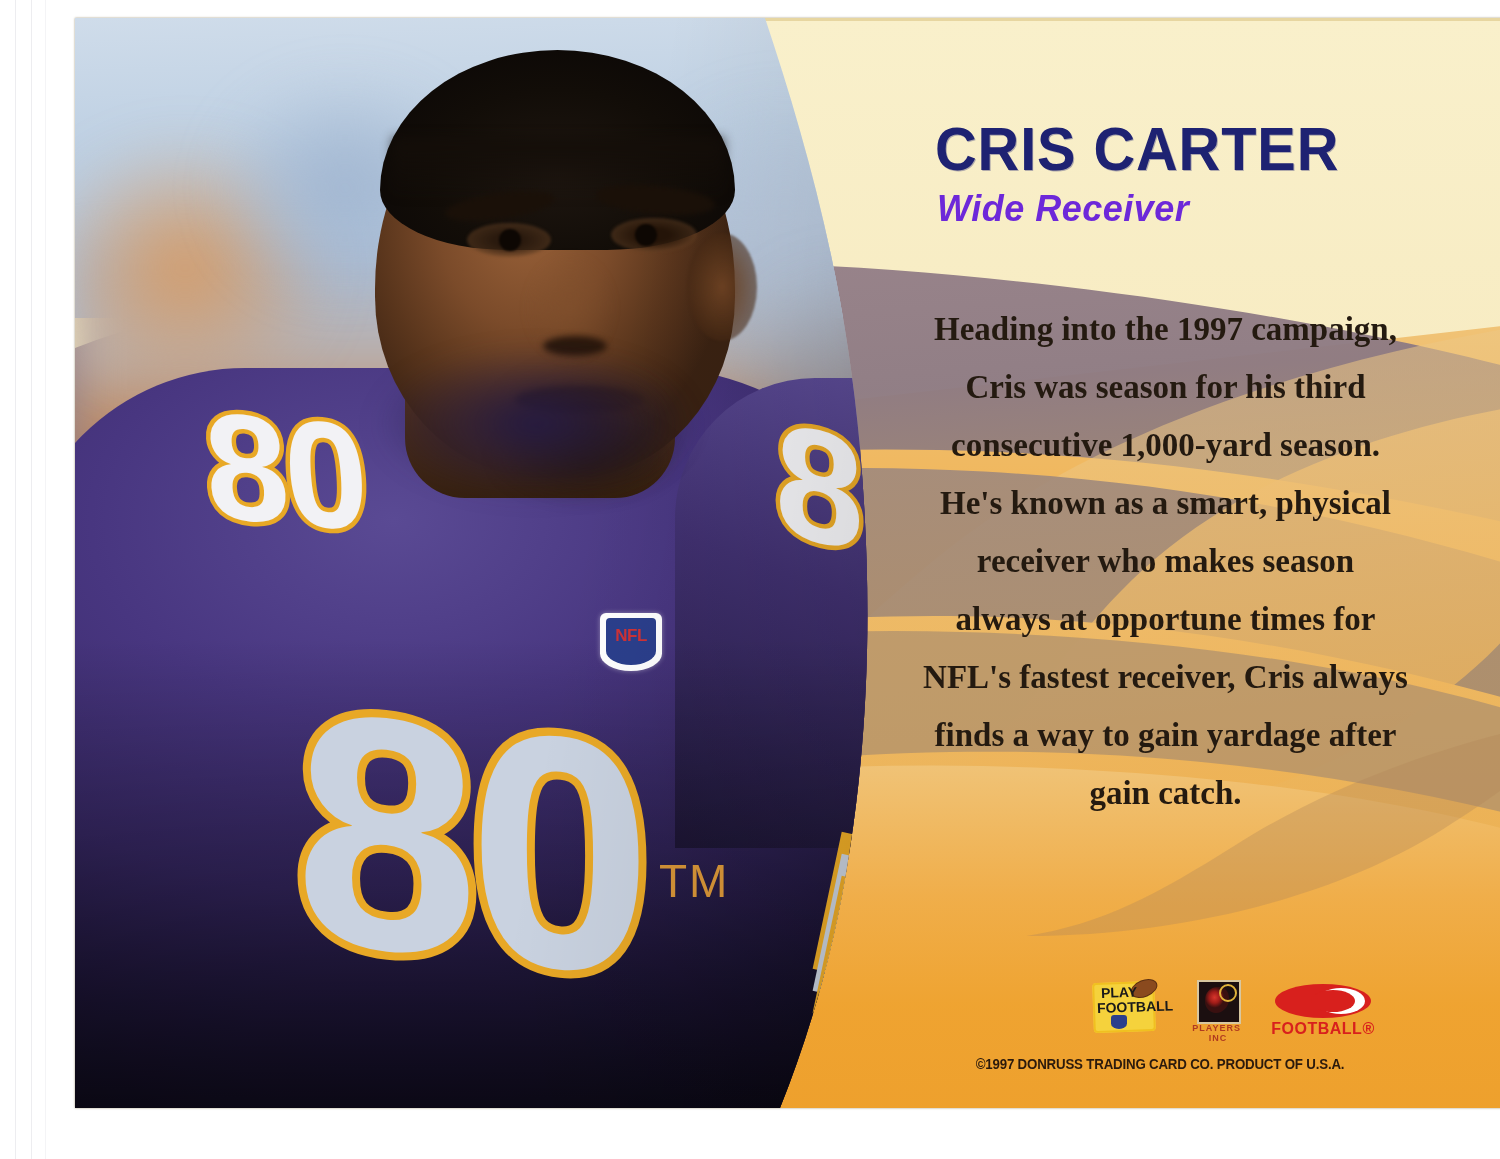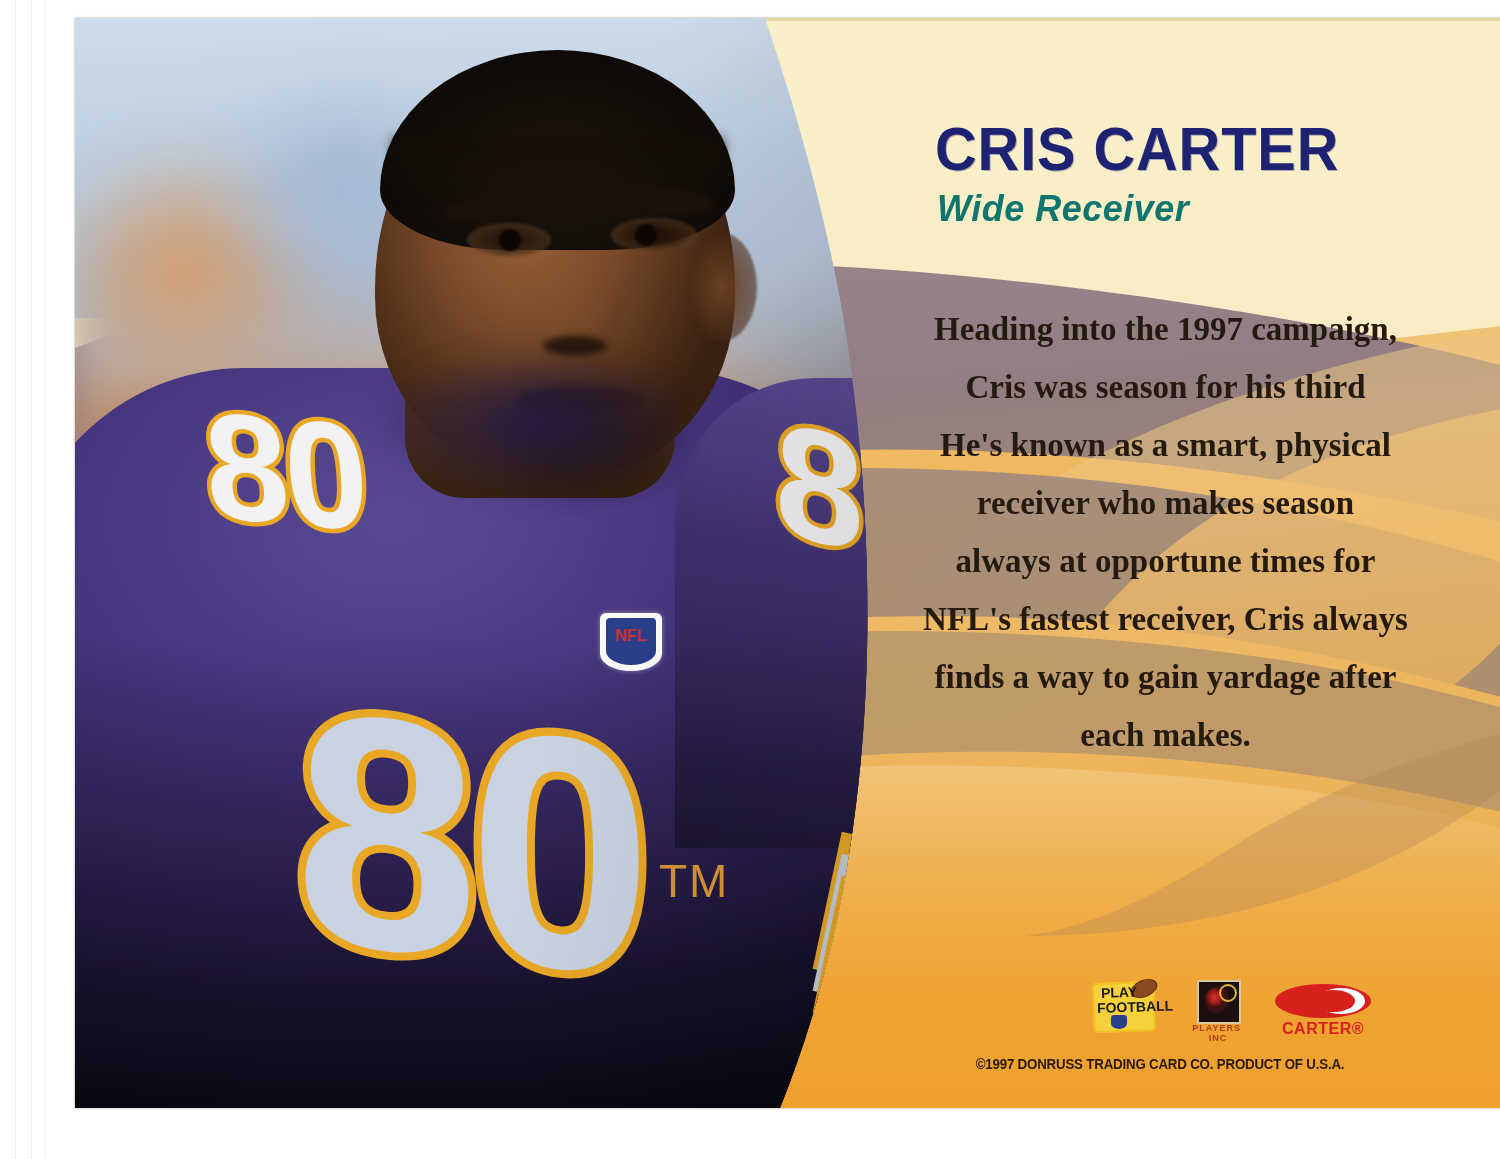--- a/index.html
+++ b/index.html
@@ -130,21 +130,21 @@
   .player-name{
     position:absolute;left:60px;top:100px;width:480px;
     font-family:"Liberation Sans",sans-serif;font-weight:700;font-style:normal;
     font-size:62px;line-height:62px;letter-spacing:1px;color:#1e2272;
     transform:scaleX(.93);transform-origin:left center;
     text-shadow:1px 1px 0 #1e227255;
   }
   .player-pos{
     position:absolute;left:62px;top:173px;width:480px;
     font-family:"Liberation Sans",sans-serif;font-weight:700;font-style:italic;
-    font-size:36px;line-height:36px;letter-spacing:0.5px;color:#0f766e;
+    font-size:36px;line-height:36px;letter-spacing:0.5px;color:#6d28d9;
   }
 
   .bio{
     position:absolute;left:18px;top:282px;width:545px;
     font-family:"Liberation Serif",serif;font-weight:700;
     font-size:33px;line-height:58px;color:#241a10;text-align:center;
   }
   .bio .ln{display:block;white-space:nowrap;}
 
   .tm{
@@ -313,26 +313,27 @@
       <div class="ph soft"></div>
     </div>
 
     <div id="panel">
       <div class="player-name">CRIS CARTER</div>
       <div class="player-pos">Wide Receiver</div>
 
       <div class="bio">
         <span class="ln">Heading into the 1997 campaign,</span>
         <span class="ln">Cris was season for his third</span>
+        <span class="ln">consecutive 1,000-yard season.</span>
         <span class="ln">He's known as a smart, physical</span>
         <span class="ln">receiver who makes season</span>
         <span class="ln">always at opportune times for</span>
         <span class="ln">NFL's fastest receiver, Cris always</span>
         <span class="ln">finds a way to gain yardage after</span>
-        <span class="ln">each makes.</span>
+        <span class="ln">gain catch.</span>
       </div>
     </div>
 
     <div class="tm" style="left:584px;">TM</div>
 
     <div id="logos">
 
       <div class="logo-pf"></div>
       <div class="pf-ball"></div>
       <div class="pf-t1">PLAY</div>
@@ -340,19 +341,19 @@
       <div class="pf-shield"></div>
 
       <div class="logo-pi"></div>
       <div class="pi-swirl"></div>
       <div class="pi-ring"></div>
       <div class="pi-tx">PLAYERS INC</div>
 
       <div class="logo-dn"></div>
       <div class="dn-sw"></div>
       <div class="dn-sw2"></div>
-      <div class="dn-tx">CARTER®</div>
+      <div class="dn-tx">FOOTBALL®</div>
     </div>
 
     <div class="copyright">©1997 DONRUSS TRADING CARD CO. PRODUCT OF U.S.A.</div>
 
   </div>
 </div>
 
 </body></html>

